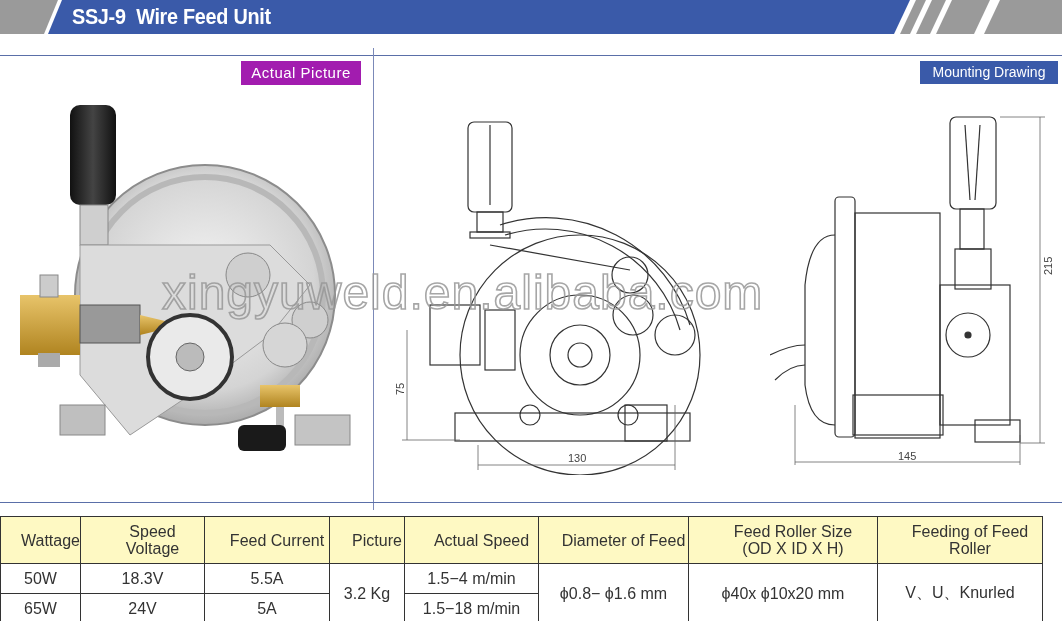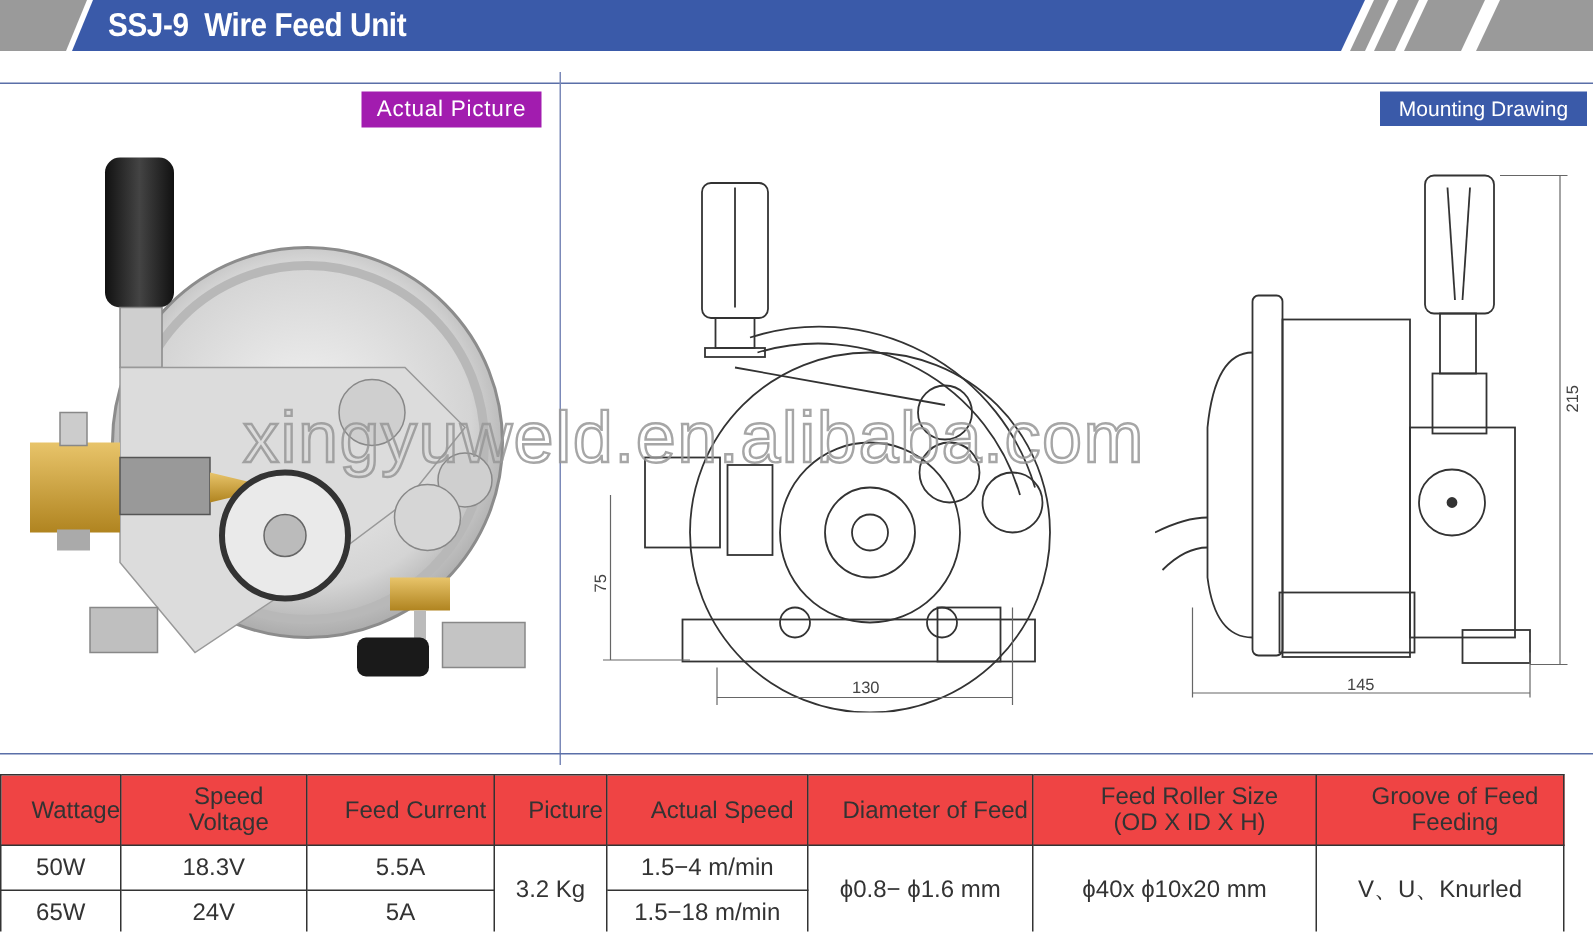--- a/index.html
+++ b/index.html
@@ -11,21 +11,21 @@
   .vline{position:absolute;left:373px;top:48px;width:1px;height:462px;background:#7b89b8;}
   .hline2{position:absolute;left:0;top:502px;width:1062px;height:1px;background:#5a6fa8;}
   .label-actual{position:absolute;left:241px;top:61px;width:120px;height:24px;background:#a21caf;color:#fff;font-size:15px;line-height:24px;text-align:center;letter-spacing:0.5px;}
   .label-mount{position:absolute;left:920px;top:61px;width:138px;height:23px;background:#3a5aa9;color:#fff;font-size:14px;line-height:23px;text-align:center;}
   .photo{position:absolute;left:10px;top:95px;width:360px;height:370px;}
   .drawing-front{position:absolute;left:380px;top:105px;width:340px;height:370px;}
   .drawing-side{position:absolute;left:770px;top:105px;width:292px;height:370px;}
   .watermark{position:absolute;left:150px;top:265px;font-size:48px;color:transparent;-webkit-text-stroke:1.6px rgba(150,150,150,0.85);letter-spacing:1px;white-space:nowrap;font-family:"Liberation Sans",sans-serif;margin-left:12px;}
   .spec-table{position:absolute;left:0;top:516px;border-collapse:collapse;table-layout:fixed;}
   .spec-table th,.spec-table td{border:1px solid #333;text-align:center;font-weight:normal;padding:0;color:#333;}
-  .spec-table th{background:#ef4444;height:46px;font-size:16px;line-height:17px;padding-left:20px;}
+  .spec-table th{background:#fef9c3;height:46px;font-size:16px;line-height:17px;padding-left:20px;}
   .spec-table td{background:#fff;height:29px;font-size:16px;}
   .dim{font-size:11px;fill:#444;font-family:"Liberation Sans",sans-serif;}
 </style>
 </head>
 <body>
 
 <div class="banner">
   <svg width="1062" height="34" viewBox="0 0 1062 34">
     <polygon points="0,0 58,0 44,34 0,34" fill="#9a9a9a"></polygon>
     <polygon points="62,0 910,0 894,34 48,34" fill="#3a5aa9"></polygon>
@@ -165,21 +165,21 @@
     <th>Wattage</th>
     <th>Speed Voltage</th>
     <th>Feed Current</th>
     <th>Picture</th>
     <th>Actual Speed</th>
     <th>Diameter of Feed</th>
     <th>
       <div>Feed Roller Size</div>
       <div>(OD X ID X H)</div>
     </th>
-    <th>Groove of Feed Feeding</th>
+    <th>Feeding of Feed Roller</th>
   </tr>
   <tr>
     <td>50W</td>
     <td>18.3V</td>
     <td>5.5A</td>
     <td rowspan="2">3.2 Kg</td>
     <td>1.5−4 m/min</td>
     <td rowspan="2">ϕ0.8− ϕ1.6 mm</td>
     <td rowspan="2">ϕ40x ϕ10x20  mm</td>
     <td rowspan="2">V、U、Knurled</td>

